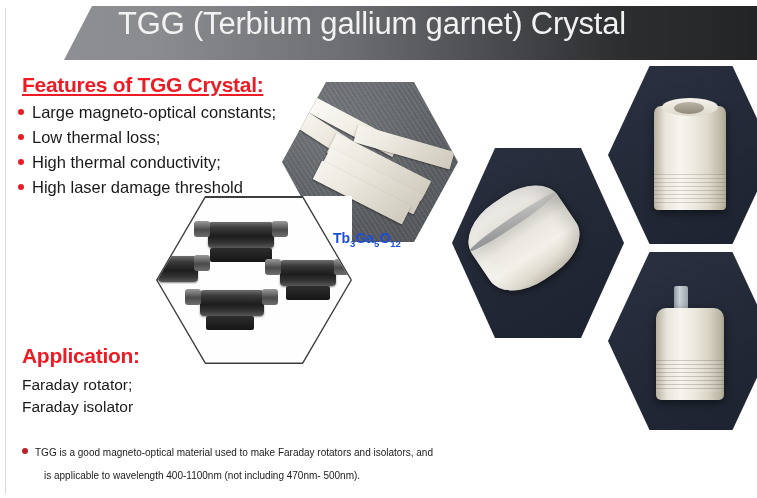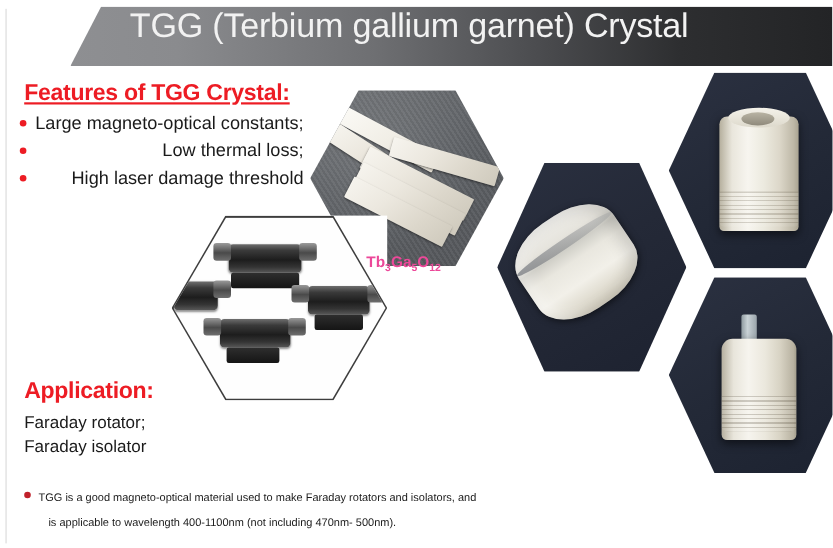--- a/index.html
+++ b/index.html
@@ -42,21 +42,21 @@
 
   
   .features-head{
     position:absolute;left:22px;top:73px;
     color:#ED1C24;font-size:21px;font-weight:bold;
     letter-spacing:-0.3px;white-space:nowrap;text-decoration:underline;
   }
   .features-list{
     position:absolute;left:18px;top:100px;
     list-style:none;margin:0;padding:0;
-    color:#1a1a1a;font-size:16.5px;line-height:25px;text-align:right;
+    color:#1a1a1a;font-size:16.5px;line-height:25px;
   }
   .features-list li{
     position:relative;padding-left:14px;white-space:nowrap;
   }
   .features-list li .dot{
     position:absolute;left:0;top:9px;width:6px;height:6px;border-radius:50%;
     background:#ED1C24;
   }
 
   .app-head{
@@ -203,21 +203,21 @@
   }
   .dev .foot{
     position:absolute;height:14px;
     background:linear-gradient(180deg,#2e2e2e,#151515);
     border-radius:2px;
   }
 
   
   .formula{
     position:absolute;left:333px;top:230px;
-    color:#ec4899;font-size:14px;font-weight:bold;white-space:nowrap;
+    color:#1d4ed8;font-size:14px;font-weight:bold;white-space:nowrap;
   }
   .formula sub{font-size:9.5px;}
 
   .zfront{z-index:6;}
   .zmid{z-index:4;}
 </style>
 </head>
 <body>
 
 <div id="slide">
@@ -234,20 +234,24 @@
     <li>
       <span class="dot"></span>
       <span>Large magneto-optical constants;</span>
     </li>
     <li>
       <span class="dot"></span>
       <span>Low thermal loss;</span>
     </li>
     <li>
       <span class="dot"></span>
+      <span>High thermal conductivity;</span>
+    </li>
+    <li>
+      <span class="dot"></span>
       <span>High laser damage threshold</span>
     </li>
   </ul>
 
   <div class="hex hex-bars zmid">
     <div class="bar top" style="left:22px;top:36px;width:98px;height:17px;transform:rotate(28deg);"></div>
     <div class="bar" style="left:14px;top:54px;width:92px;height:19px;transform:rotate(33deg);"></div>
     <div class="bar" style="left:72px;top:56px;width:100px;height:18px;transform:rotate(16deg);"></div>
     <div class="bar" style="left:44px;top:74px;width:106px;height:22px;transform:rotate(27deg);"></div>
     <div class="bar" style="left:38px;top:88px;width:104px;height:22px;transform:rotate(27deg);"></div>

